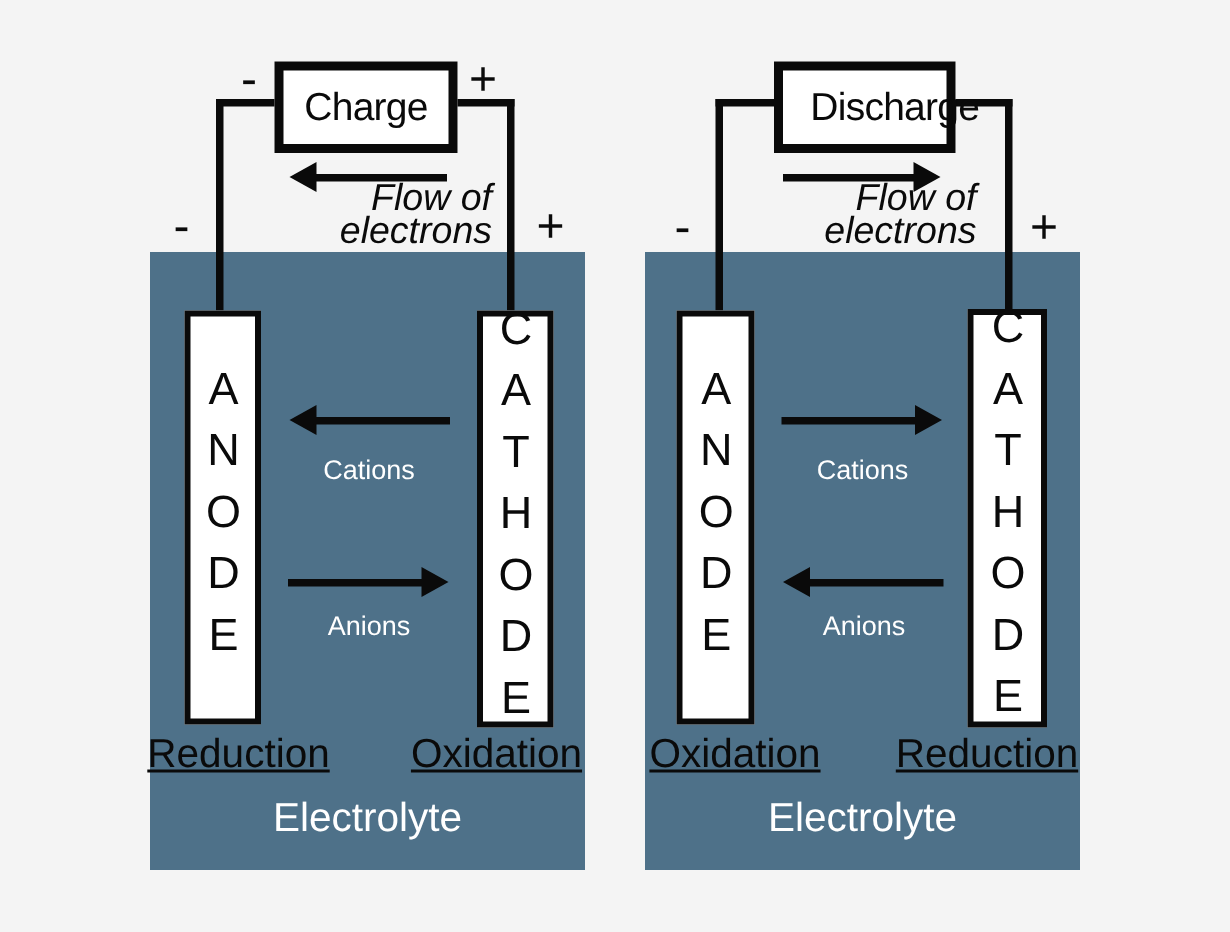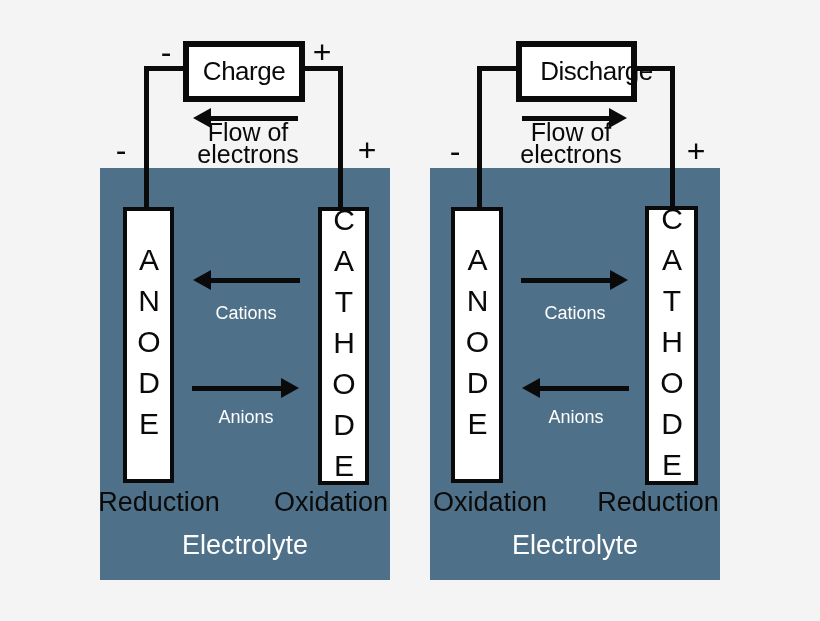--- a/index.html
+++ b/index.html
@@ -18,23 +18,23 @@
   .electrode{position:absolute;background:var(--electrode);border:4px solid var(--line);box-sizing:border-box;
     display:flex;align-items:center;justify-content:center;}
   .electrode-text{writing-mode:vertical-lr;text-orientation:upright;font-size:30px;letter-spacing:8px;
     color:var(--dark-text);line-height:1;}
   .arrow{position:absolute;}
   .shaft{position:absolute;height:5px;background:var(--line);}
   .ah-left{position:absolute;width:0;height:0;border-top:10px solid transparent;
     border-bottom:10px solid transparent;border-right:18px solid var(--line);}
   .ah-right{position:absolute;width:0;height:0;border-top:10px solid transparent;
     border-bottom:10px solid transparent;border-left:18px solid var(--line);}
-  .flow-label{position:absolute;width:160px;text-align:center;font-size:25px;line-height:22px;color:var(--dark-text);}
+  .flow-label{position:absolute;width:160px;text-align:right;font-size:25px;line-height:22px;color:var(--dark-text);font-style:italic;}
   .ion-label{position:absolute;width:160px;text-align:center;font-size:18px;line-height:27px;color:var(--light-text);}
-  .process-label{position:absolute;width:170px;text-align:center;font-size:27px;line-height:27px;color:var(--dark-text);}
+  .process-label{position:absolute;width:170px;text-align:center;font-size:27px;line-height:27px;color:var(--dark-text);text-decoration:underline;}
   .electrolyte-label{position:absolute;width:170px;text-align:center;font-size:27px;line-height:27px;color:var(--light-text);}
 </style>
 </head>
 <body>
 
 <div class="canvas">
 
   <div>
     <div class="tank" style="left:100px;"></div>
 

